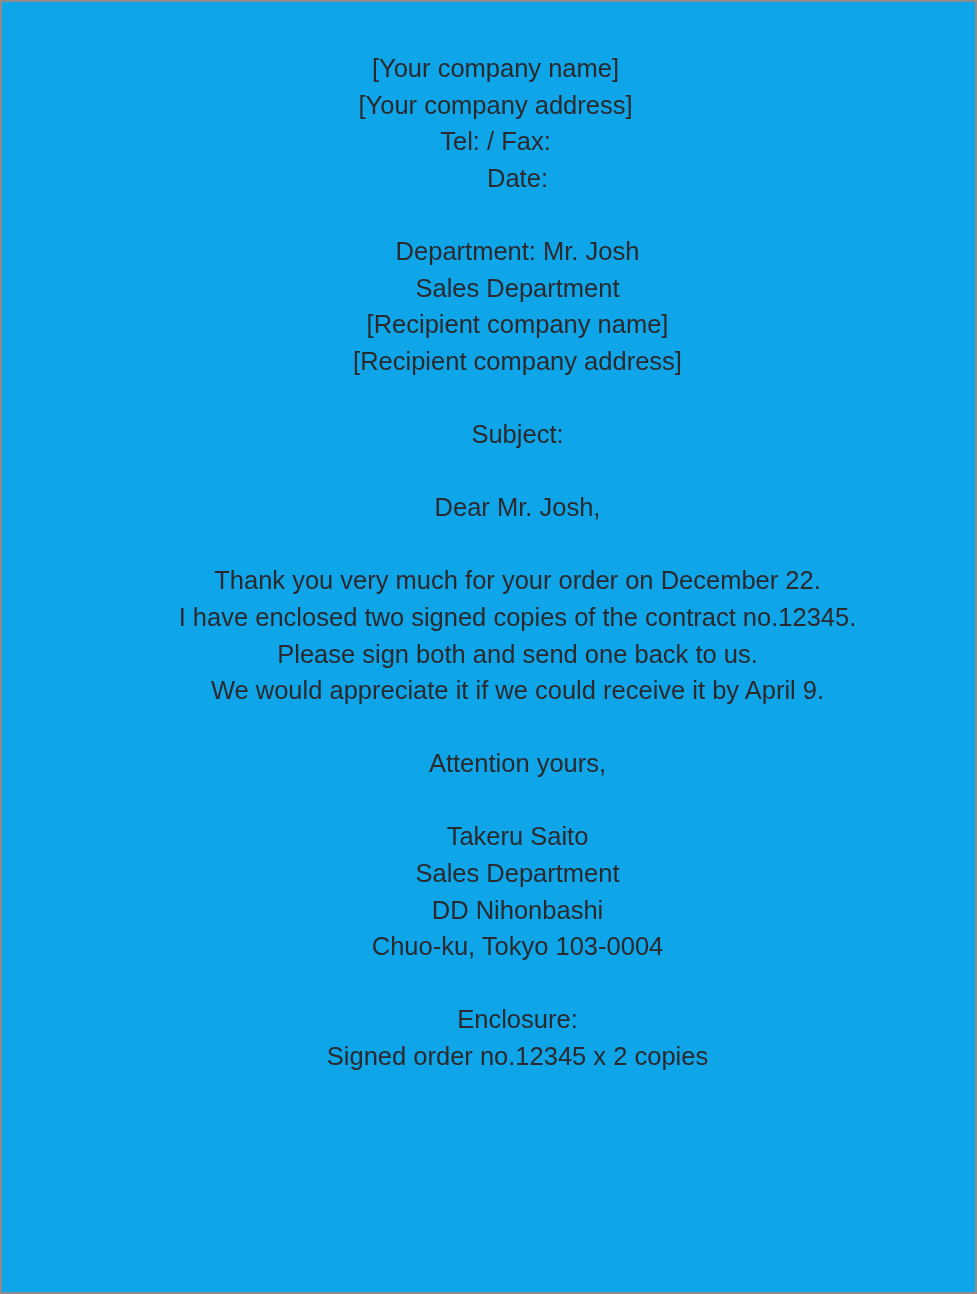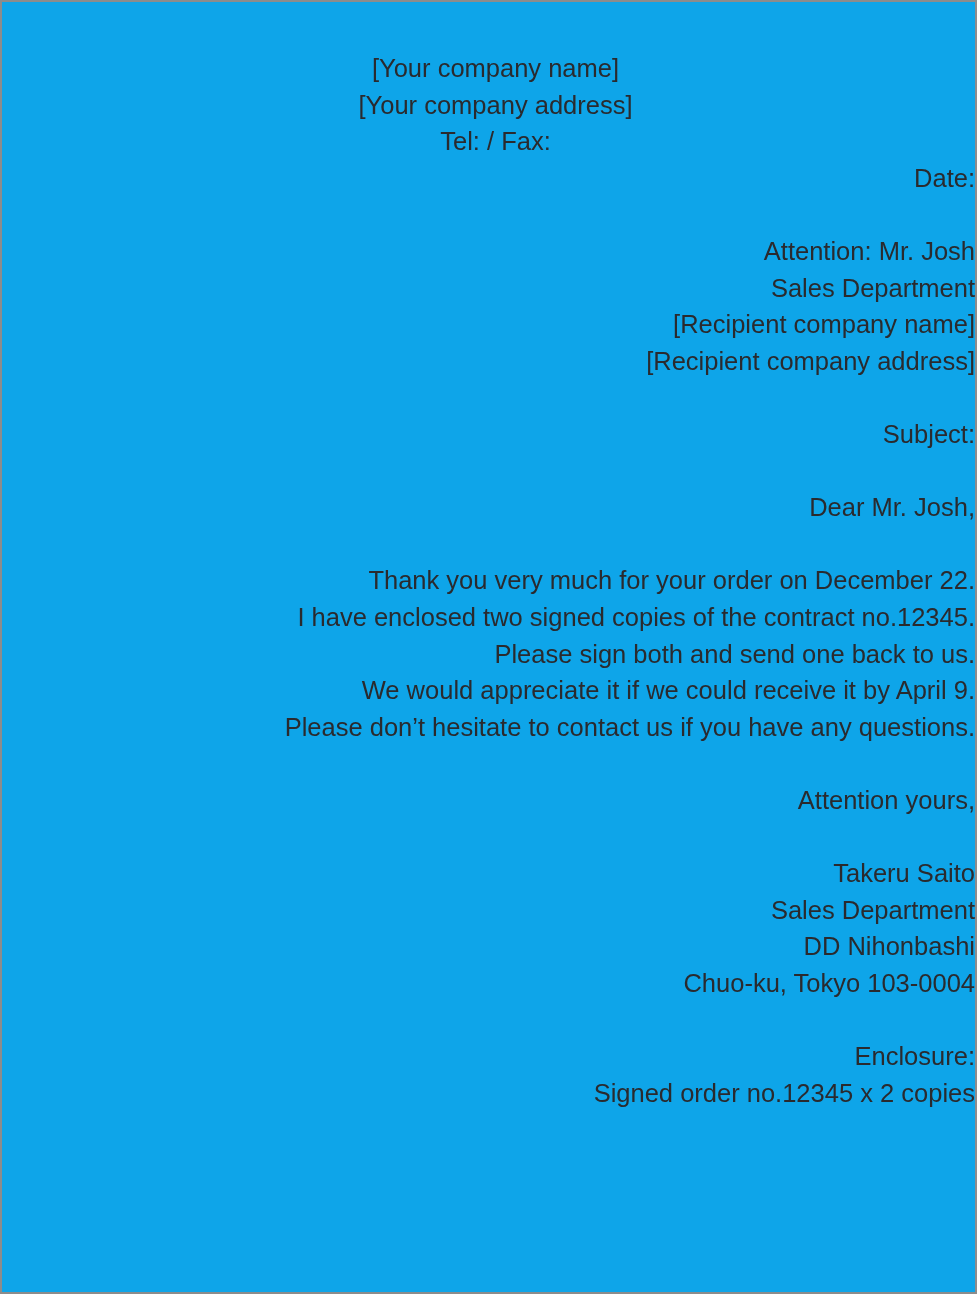--- a/index.html
+++ b/index.html
@@ -49,21 +49,21 @@
     padding-left: 14px;
   }
 
   .header-line {
     display: block;
     white-space: pre;
   }
 
   .body-block {
     padding-left: 58px;
-    text-align: right;
+    text-align: center;
   }
 
   .text-line {
     display: block;
     white-space: pre;
     min-height: 36.6px;
   }
 
   .spacer-line {
     display: block;
@@ -83,40 +83,39 @@
         <span class="header-line">[Your company address]</span>
         <span class="header-line">Tel: / Fax:</span>
       </div>
 
       <div class="body-block">
 
         <span class="text-line">Date:</span>
 
         <span class="spacer-line"> </span>
 
-        <span class="text-line">Attention: Mr. Josh</span>
+        <span class="text-line">Department: Mr. Josh</span>
         <span class="text-line">Sales Department</span>
         <span class="text-line">[Recipient company name]</span>
         <span class="text-line">[Recipient company address]</span>
 
         <span class="spacer-line"> </span>
 
         <span class="text-line">Subject:</span>
 
         <span class="spacer-line"> </span>
 
         <span class="text-line">Dear Mr. Josh,</span>
 
         <span class="spacer-line"> </span>
 
         <span class="text-line">Thank you very much for your order on December 22.</span>
         <span class="text-line">I have enclosed two signed copies of the contract no.12345.</span>
         <span class="text-line">Please sign both and send one back to us.</span>
         <span class="text-line">We would appreciate it if we could receive it by April 9.</span>
-        <span class="text-line">Please don’t hesitate to contact us if you have any questions.</span>
 
         <span class="spacer-line"> </span>
 
         <span class="text-line">Attention yours,</span>
 
         <span class="spacer-line"> </span>
 
         <span class="text-line">Takeru Saito</span>
         <span class="text-line">Sales Department</span>
         <span class="text-line">DD Nihonbashi</span>

